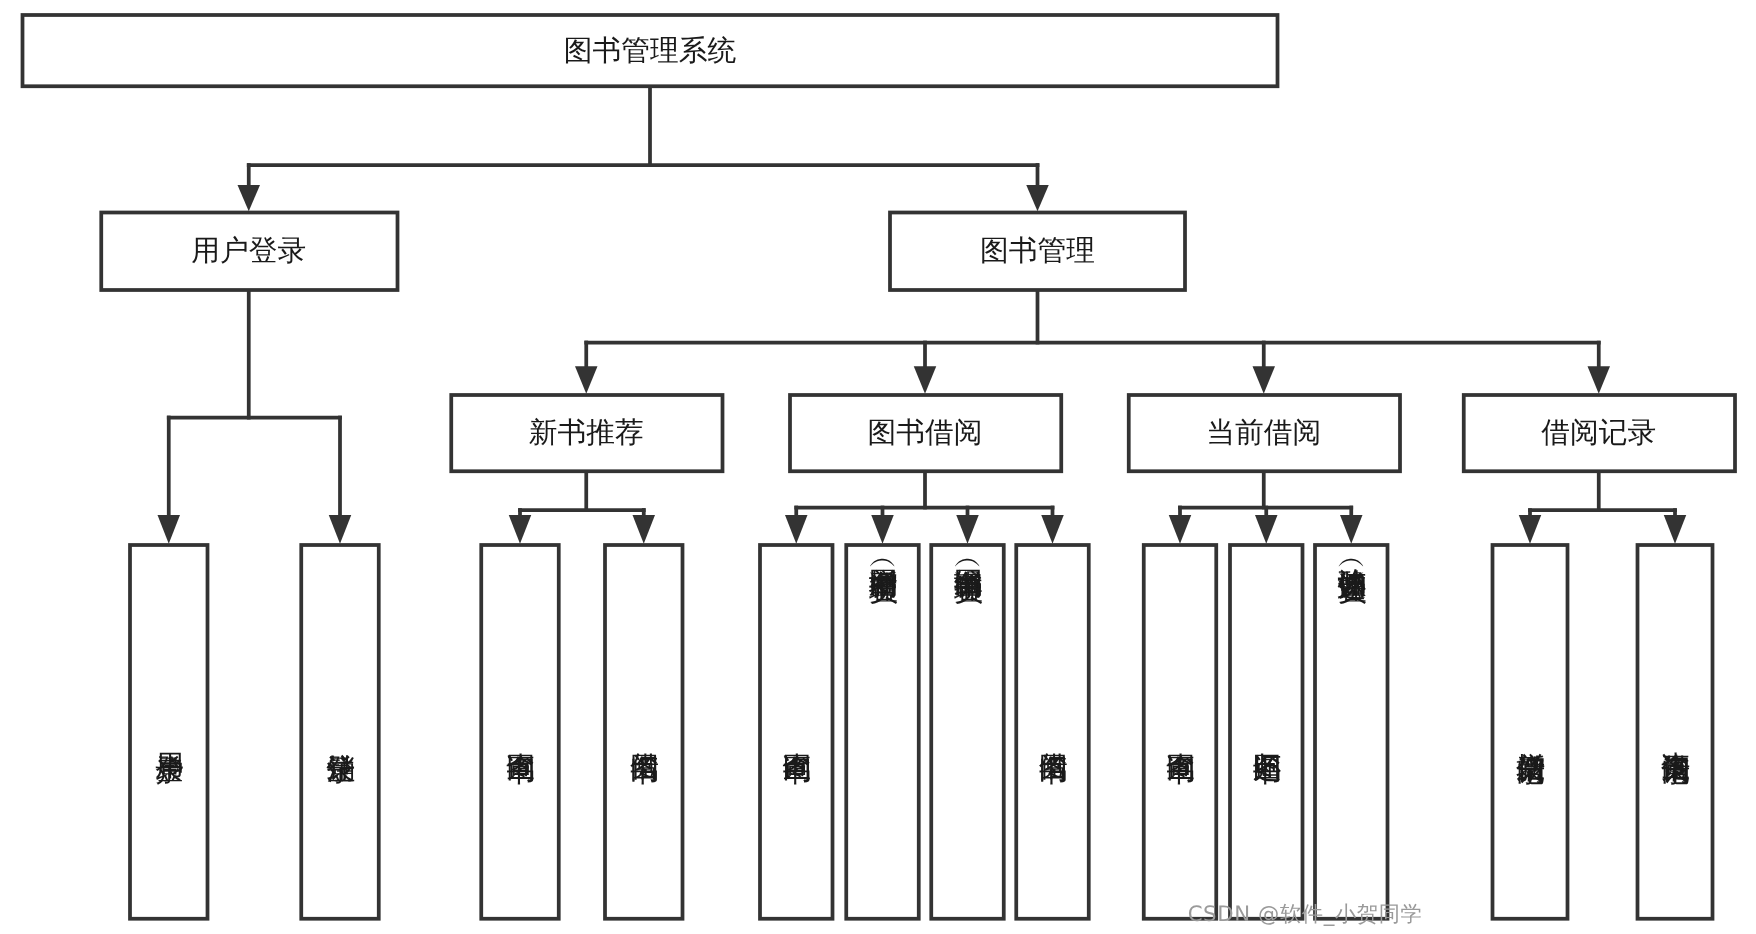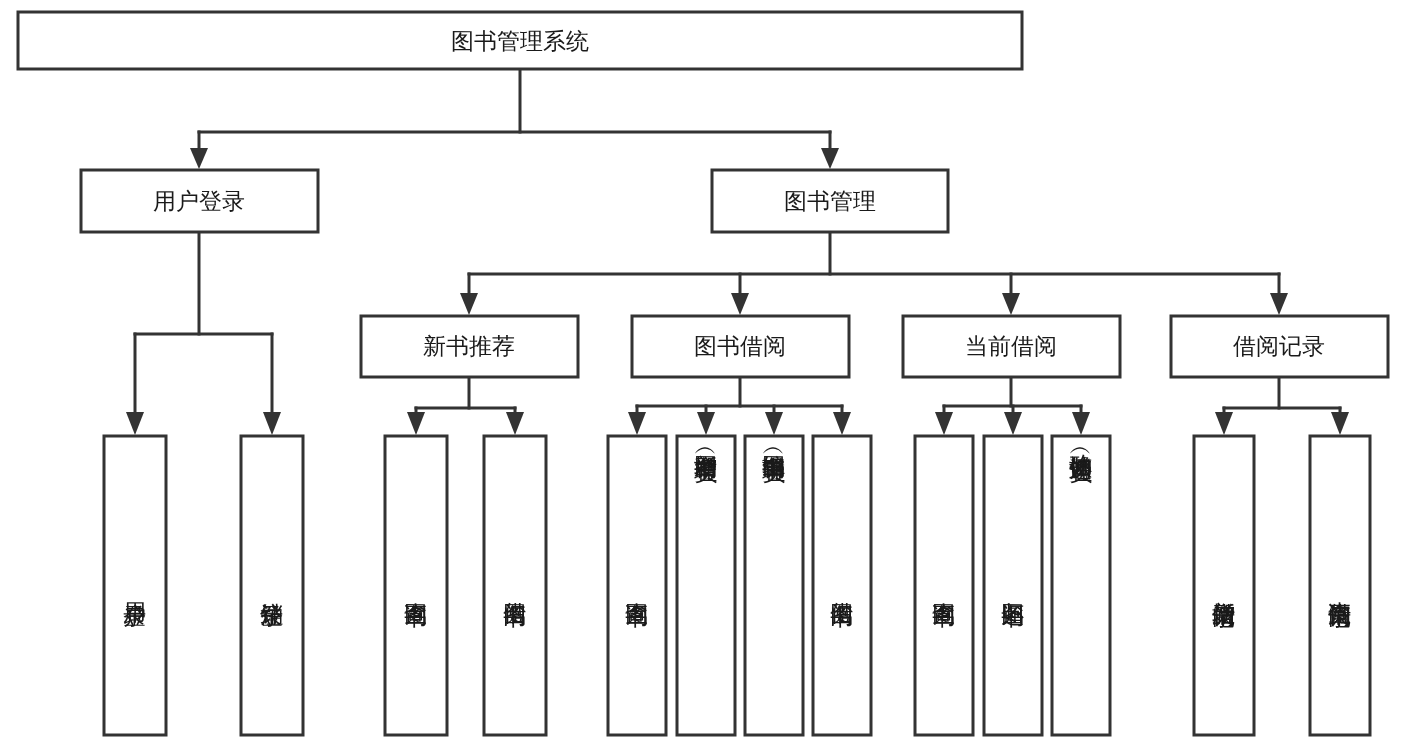--- a/index.html
+++ b/index.html
@@ -257,14 +257,15 @@
   </div>
 
   <div class="leaf-label-wrap" style="left:1194px; top:436px; width:60px; height:299px;">
     <span class="leaf-label">新增借阅记录</span>
   </div>
 
   <div class="leaf-label-wrap" style="left:1310px; top:436px; width:60px; height:299px;">
     <span class="leaf-label">查询借阅记录</span>
   </div>
 
+  <div class="watermark">CSDN @软件_小贺同学</div>
 
 </div>
 
 </body></html>

